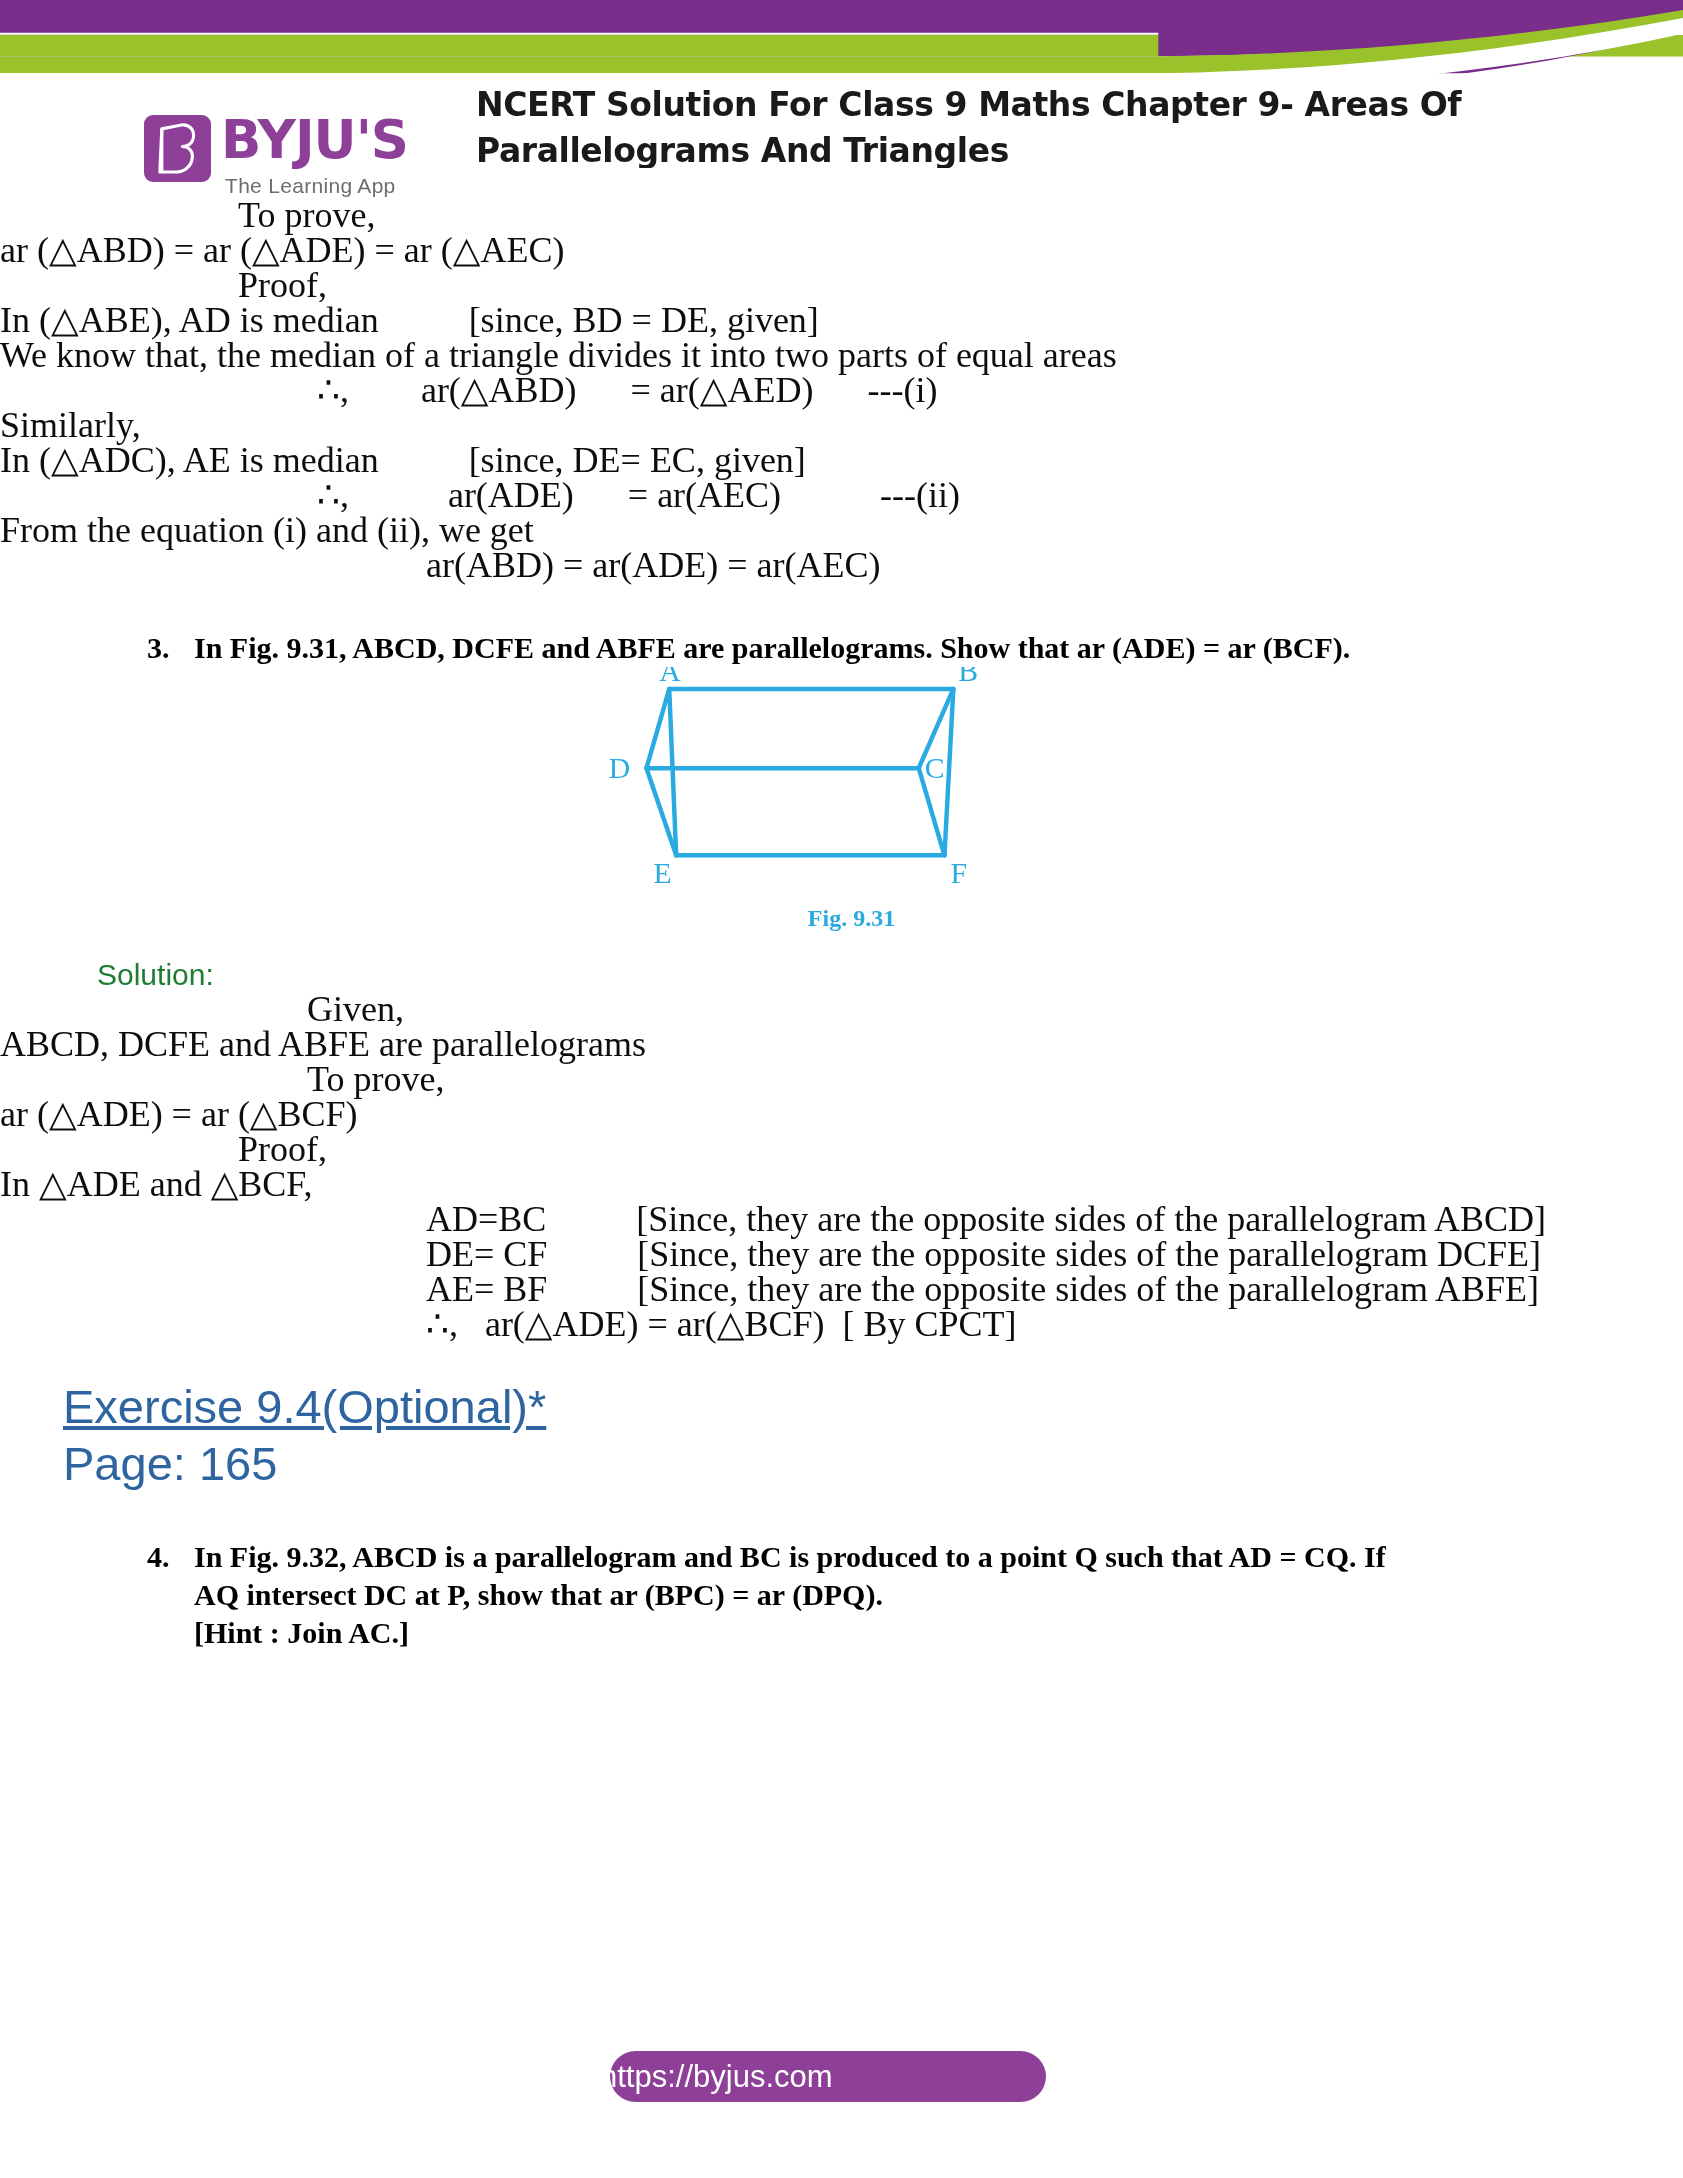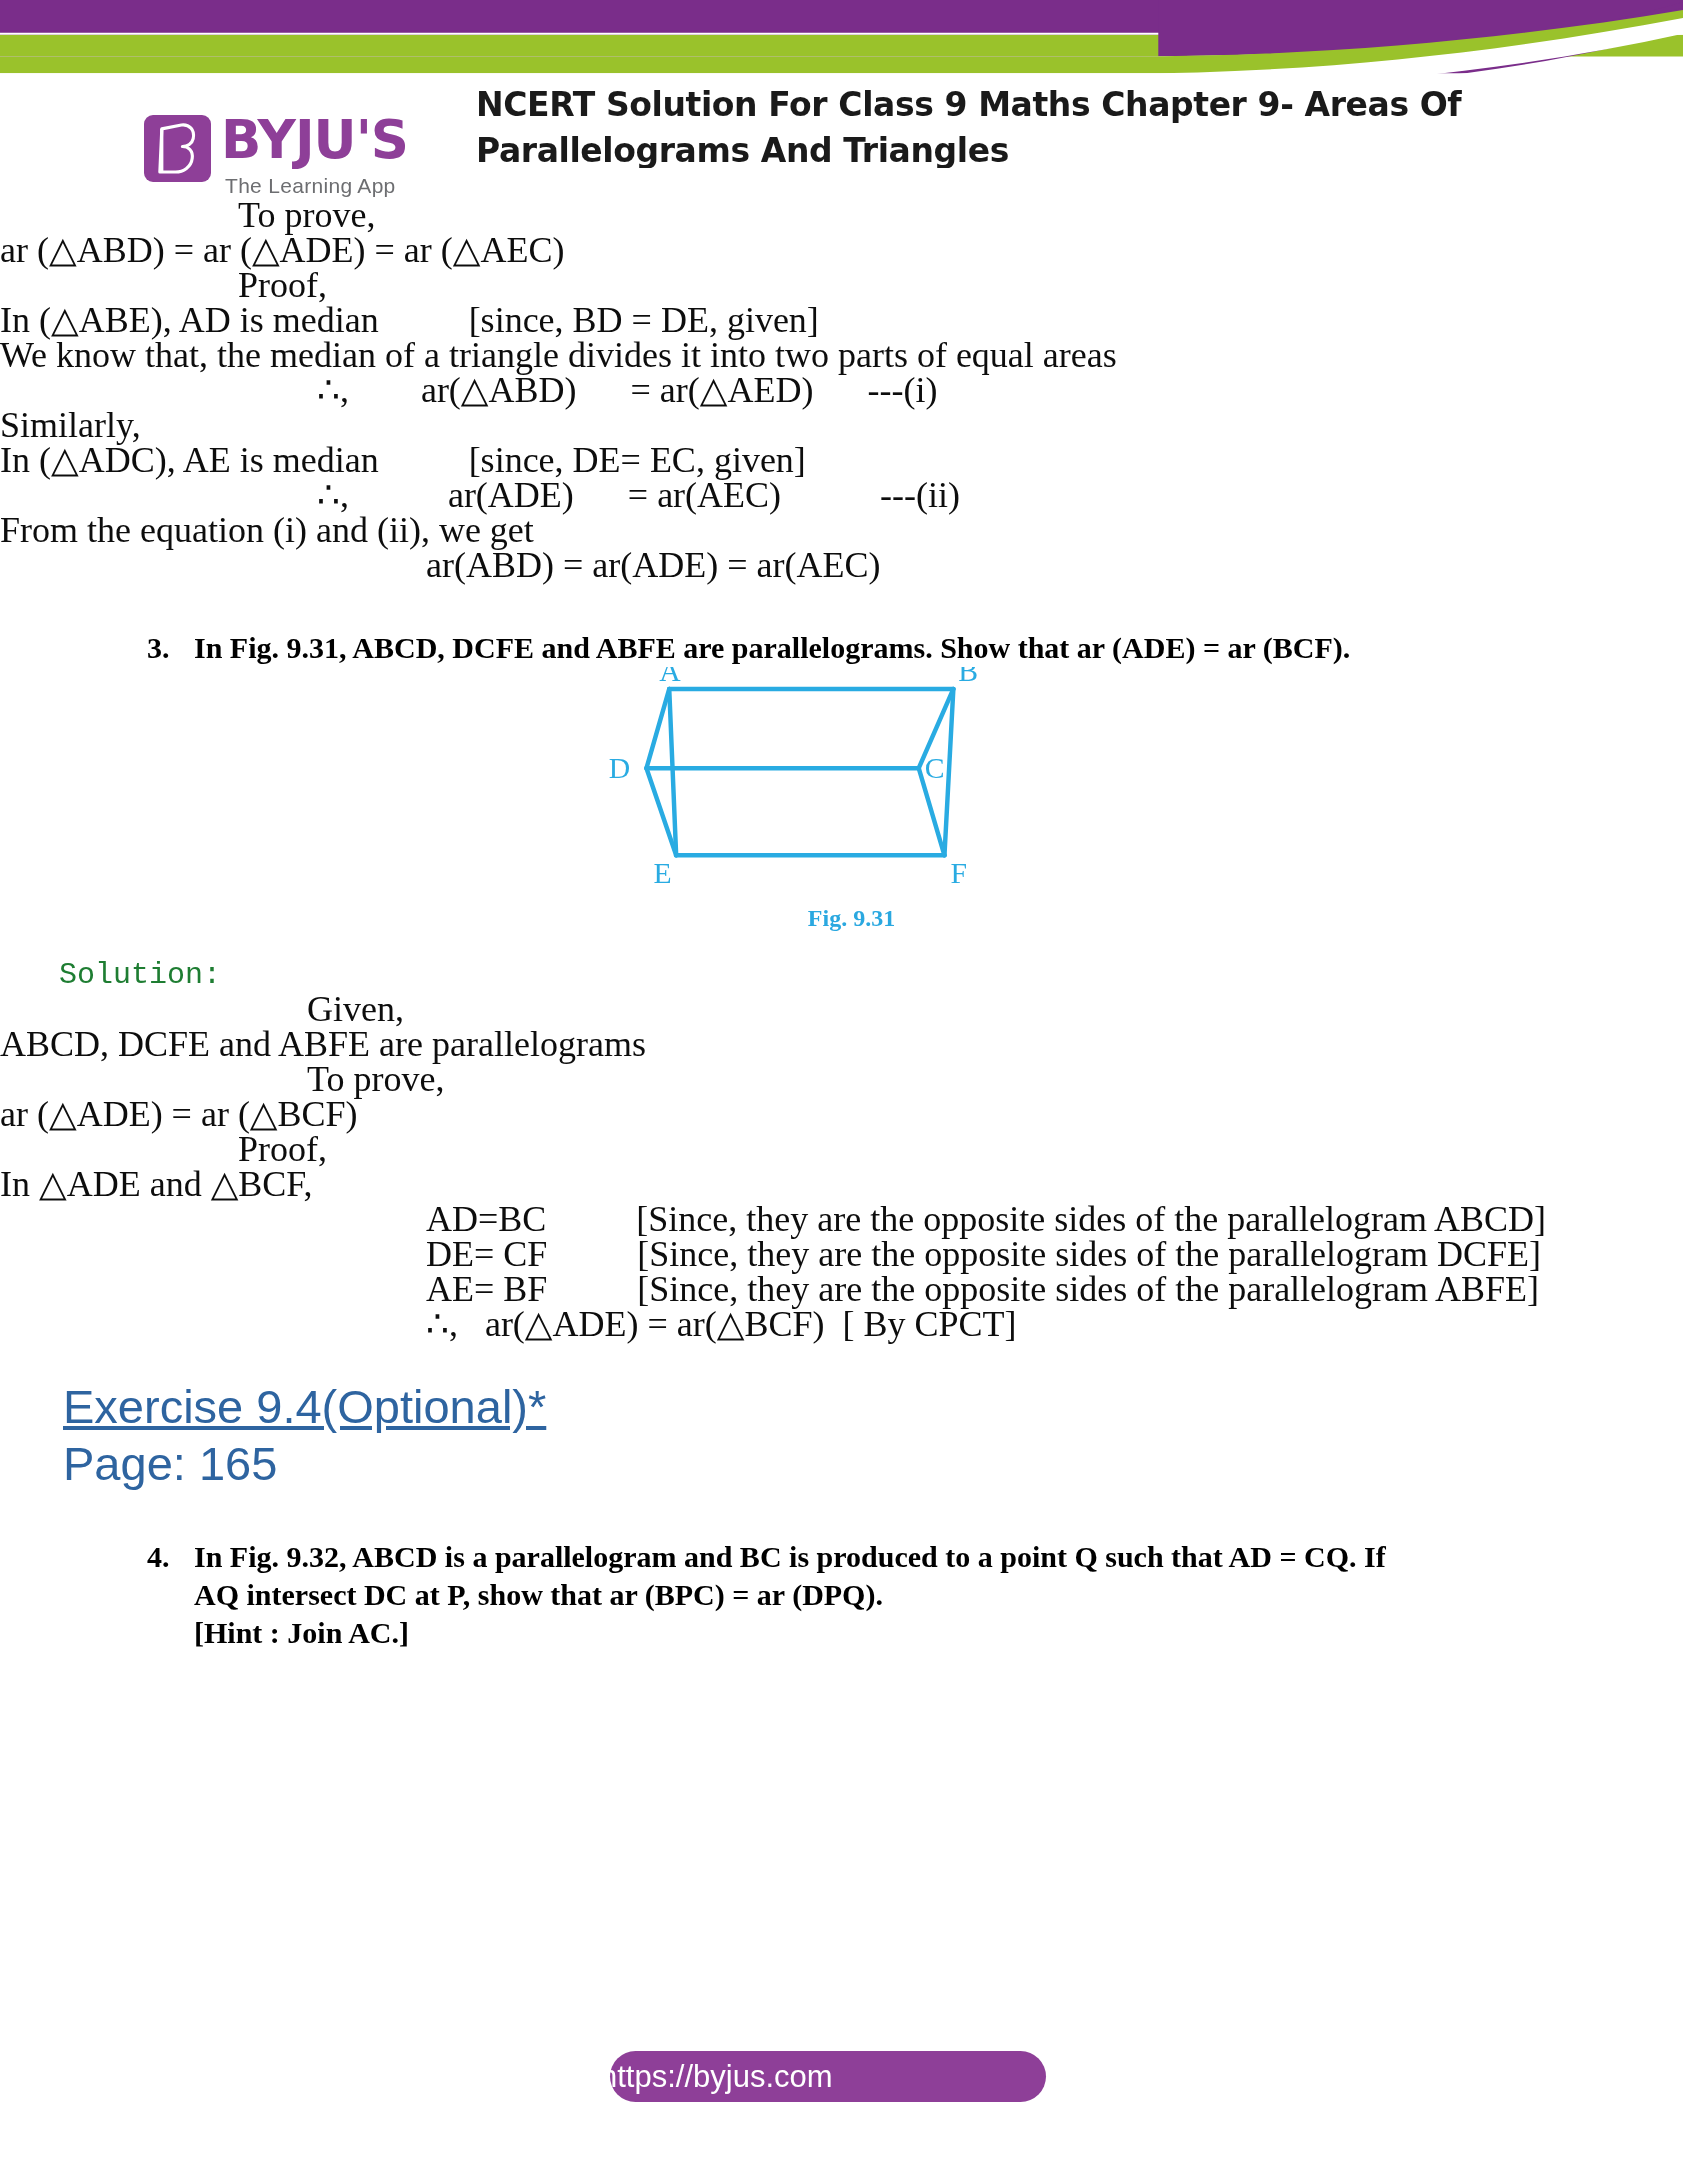--- a/index.html
+++ b/index.html
@@ -137,22 +137,22 @@
   .fig-caption {
     text-align: center;
     font-family: "Liberation Serif", serif;
     font-weight: bold;
     font-size: 24px;
     color: #2aa8e0;
     padding-left: 20px;
   }
 
   .solution-label {
-    padding-left: 59px;
-    font-family: Liberation Mono, monospace;
+    padding-left: 97px;
+    font-family: Liberation Sans, sans-serif;
     font-size: 30px;
     color: #1e7d32;
   }
 
   
   .exercise-block {
     padding-left: 63px;
     margin-top: 36px;
   }
   .ex-title {

